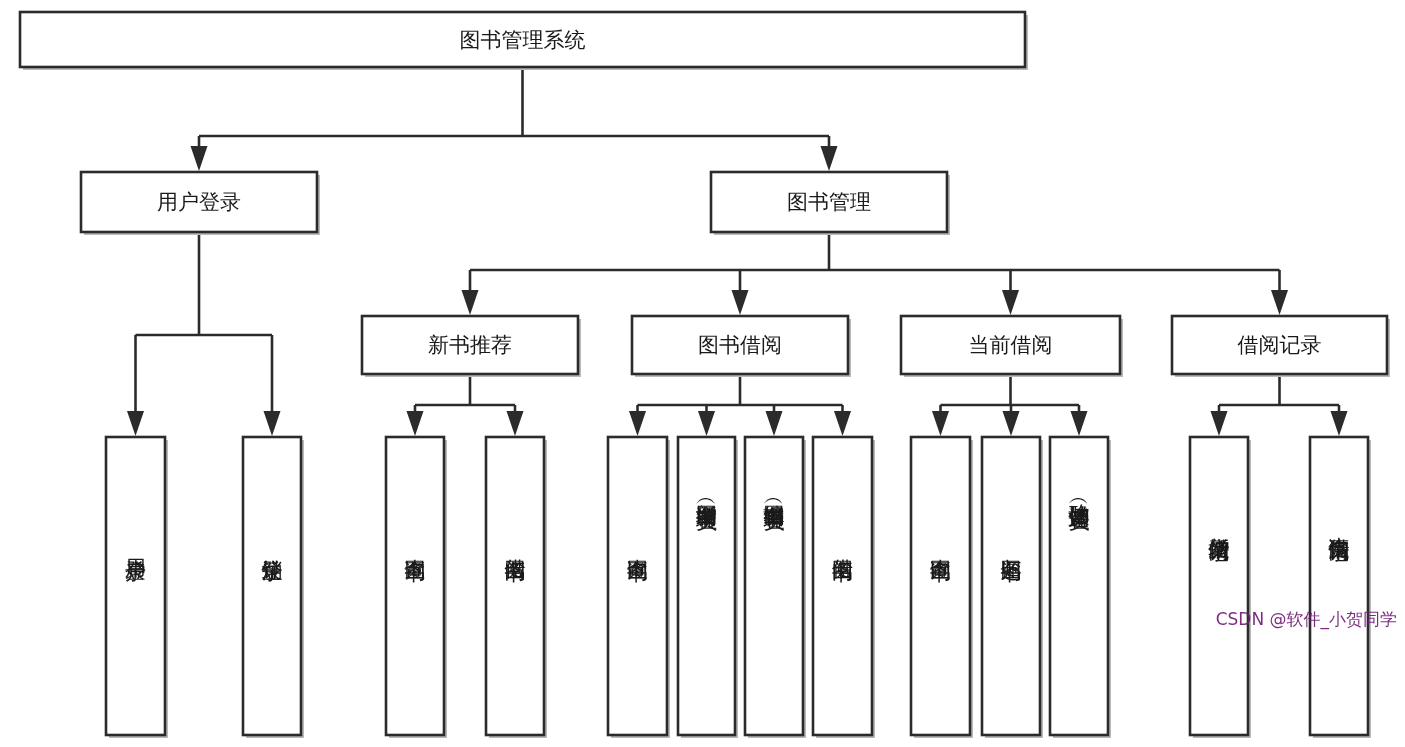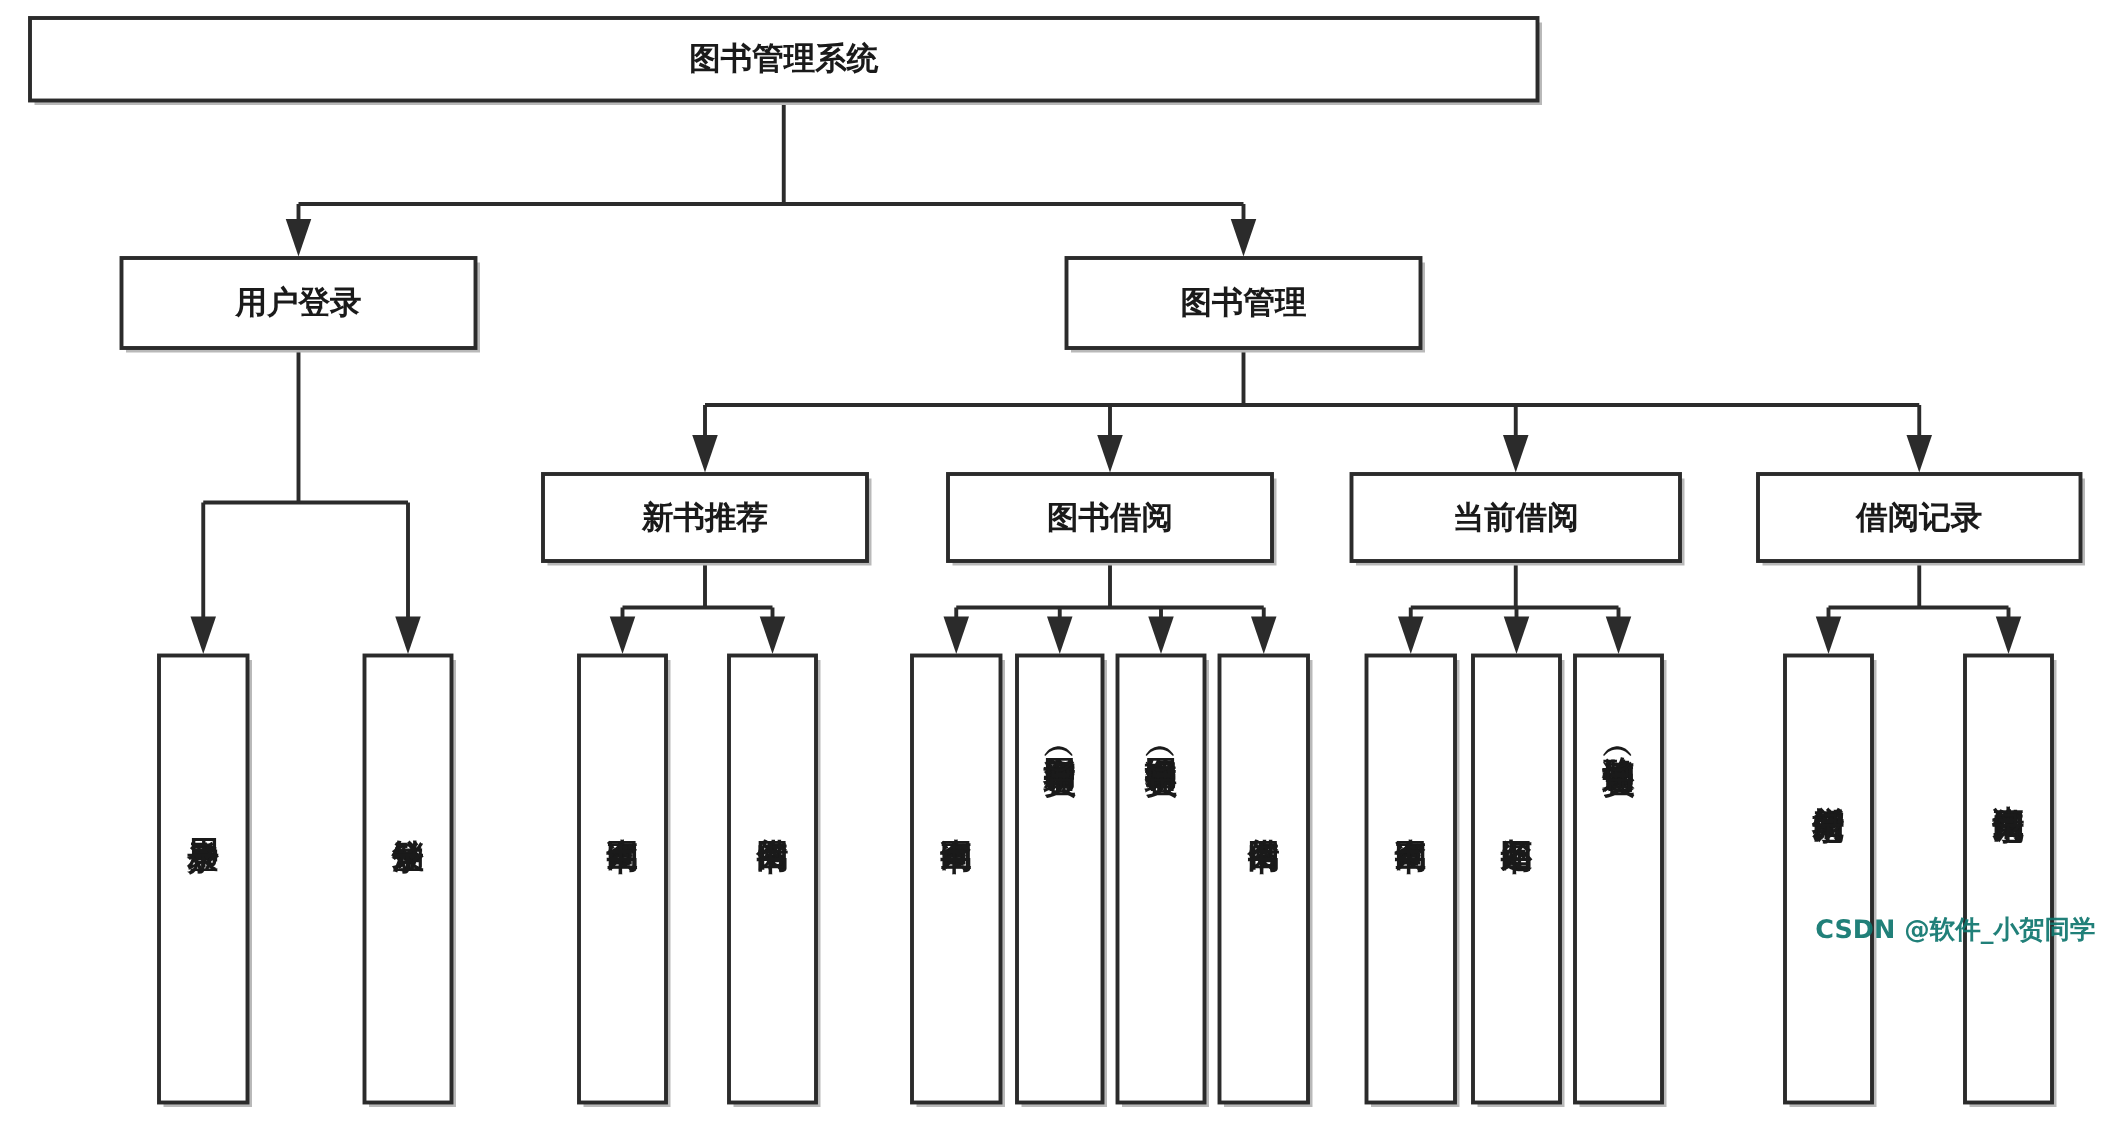--- a/index.html
+++ b/index.html
@@ -1,21 +1,21 @@
 <!DOCTYPE html>
 <html><head>
 <meta charset="utf-8">
 <title>图书管理系统 功能结构图</title>
 <style>
   html,body{margin:0;padding:0;background:#ffffff;}
   body{
     font-family:"DejaVu Sans","Liberation Sans",sans-serif;
     width:1405px;height:747px;overflow:hidden;position:relative;
   }
-  #diagram-root{position:relative;width:1405px;height:635px;background:#fff;font-weight:bold;}
+  #diagram-root{position:relative;width:1405px;height:635px;background:#fff;}
   svg#tree-svg{position:absolute;left:0;top:0;width:1405px;height:747px;}
   .node-box{
     fill:#ffffff;stroke:#2b2b2b;stroke-width:2.6;
   }
   .node-shadow{fill:#b9b9b9;}
   .connector{
     stroke:#2b2b2b;stroke-width:2.6;fill:none;stroke-linecap:butt;
   }
   .arrow-head{fill:#2b2b2b;stroke:none;}
   .node-label{
@@ -41,21 +41,21 @@
     color:#1a1a1a;
     letter-spacing:1px;
     white-space:nowrap;
   }
   #watermark{
     position:absolute;
     right:8px;
     bottom:4px;
     font-family:"DejaVu Sans","Liberation Sans",sans-serif;
     font-size:17px;
-    color:#0f766e;
+    color:#701a75;
     opacity:.92;
     white-space:nowrap;
     user-select:none;
     margin-top:10px;
   }
 </style>
 </head>
 <body>
 
 <div id="diagram-root">

